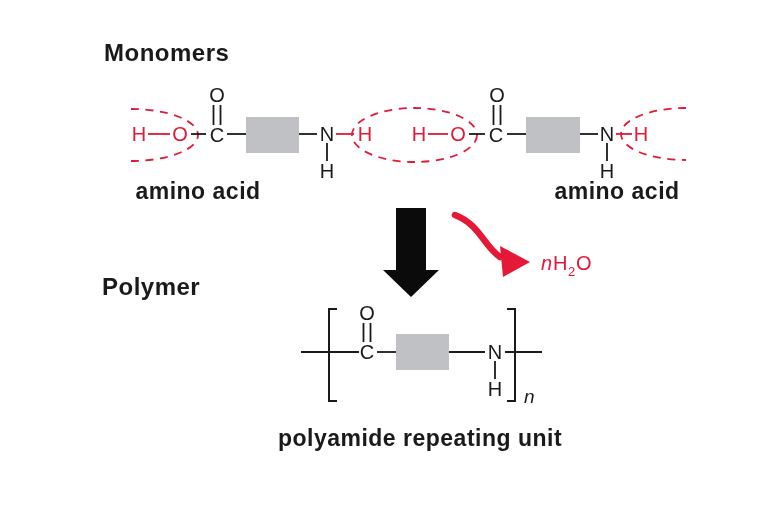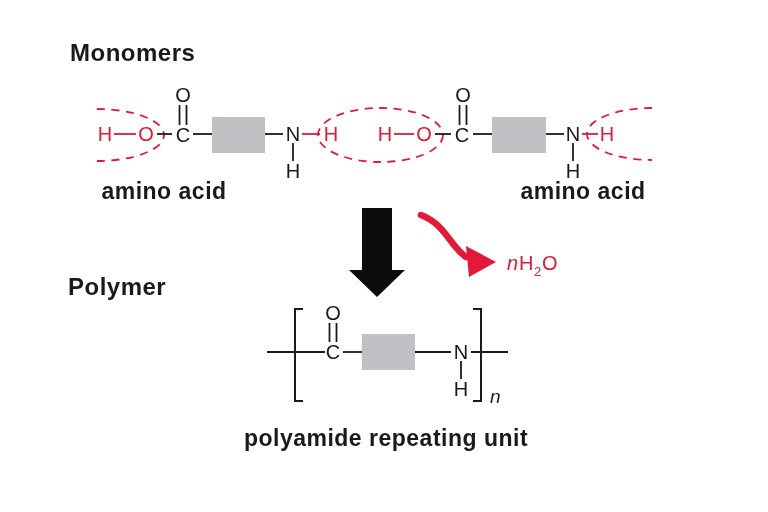--- a/index.html
+++ b/index.html
@@ -7,20 +7,21 @@
     padding: 0;
     background: #ffffff;
   }
   .canvas {
     position: relative;
     width: 660px;
     height: 512px;
     background: #ffffff;
     overflow: hidden;
     font-family: "Liberation Sans", sans-serif;
+    margin-left: 34px;
   }
   svg { display: block; }
   text {
     font-family: "Liberation Sans", sans-serif;
     fill: #1a1a1a;
   }
   .atom {
     font-size: 20px;
     text-anchor: middle;
     dominant-baseline: central;

